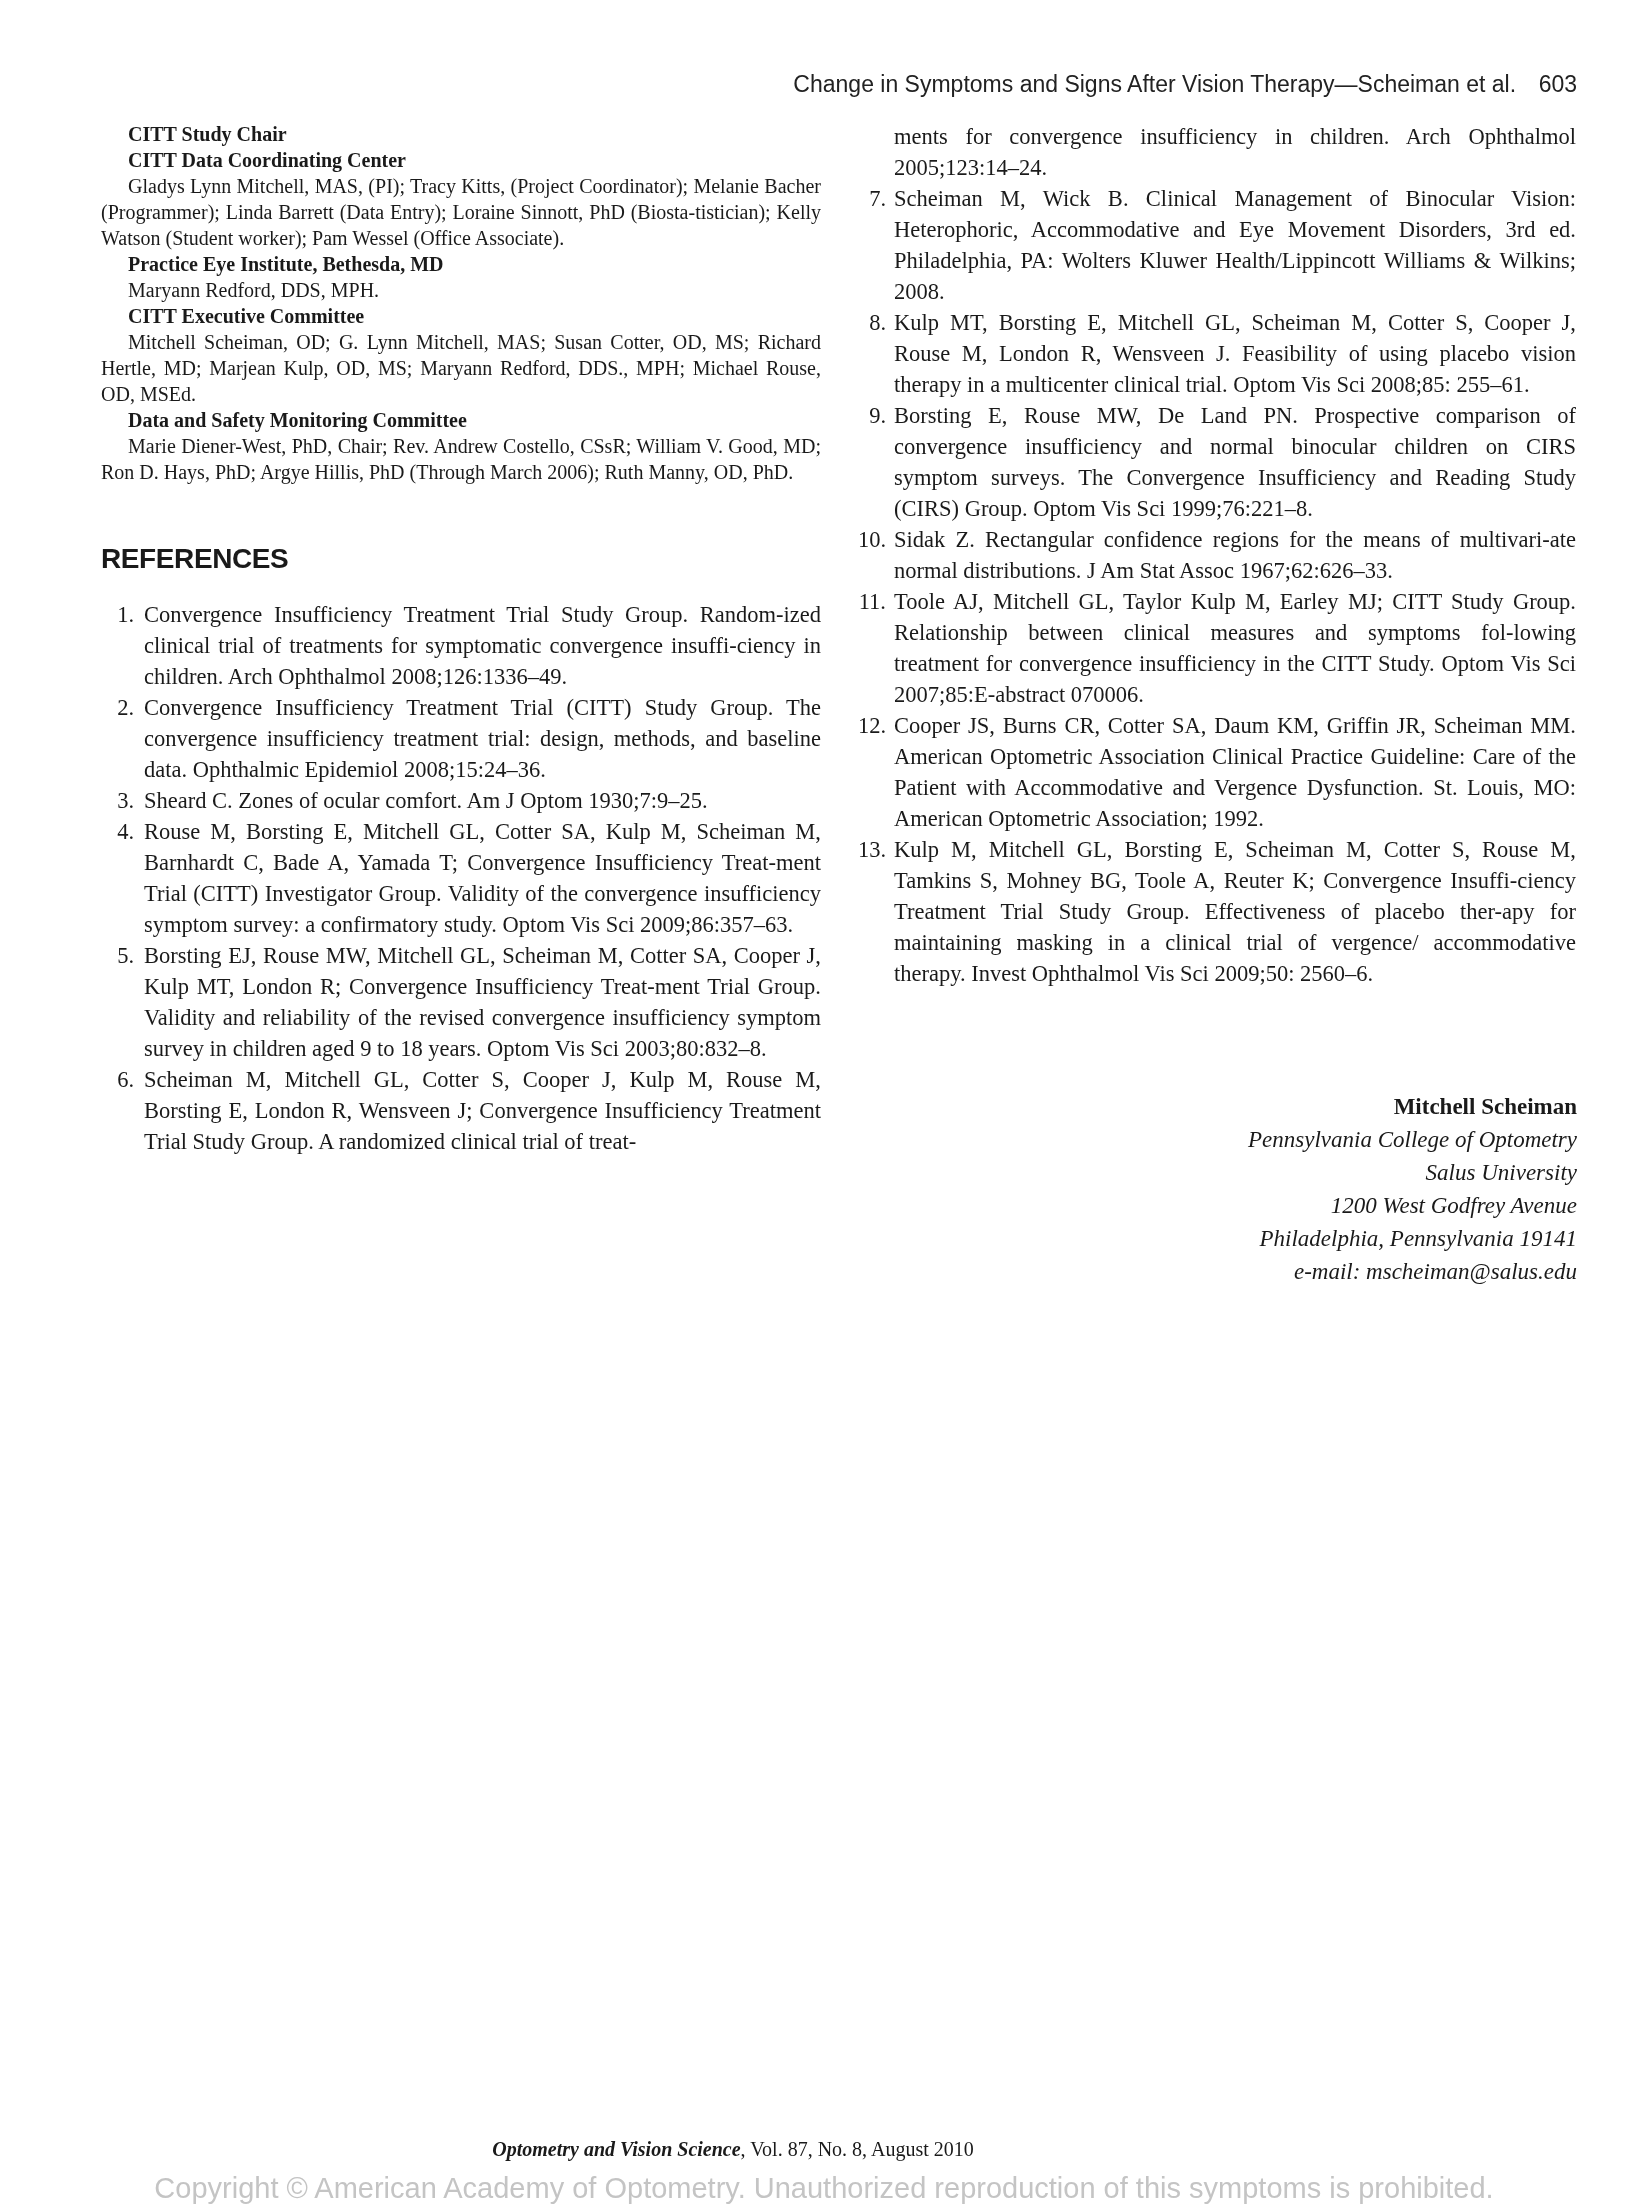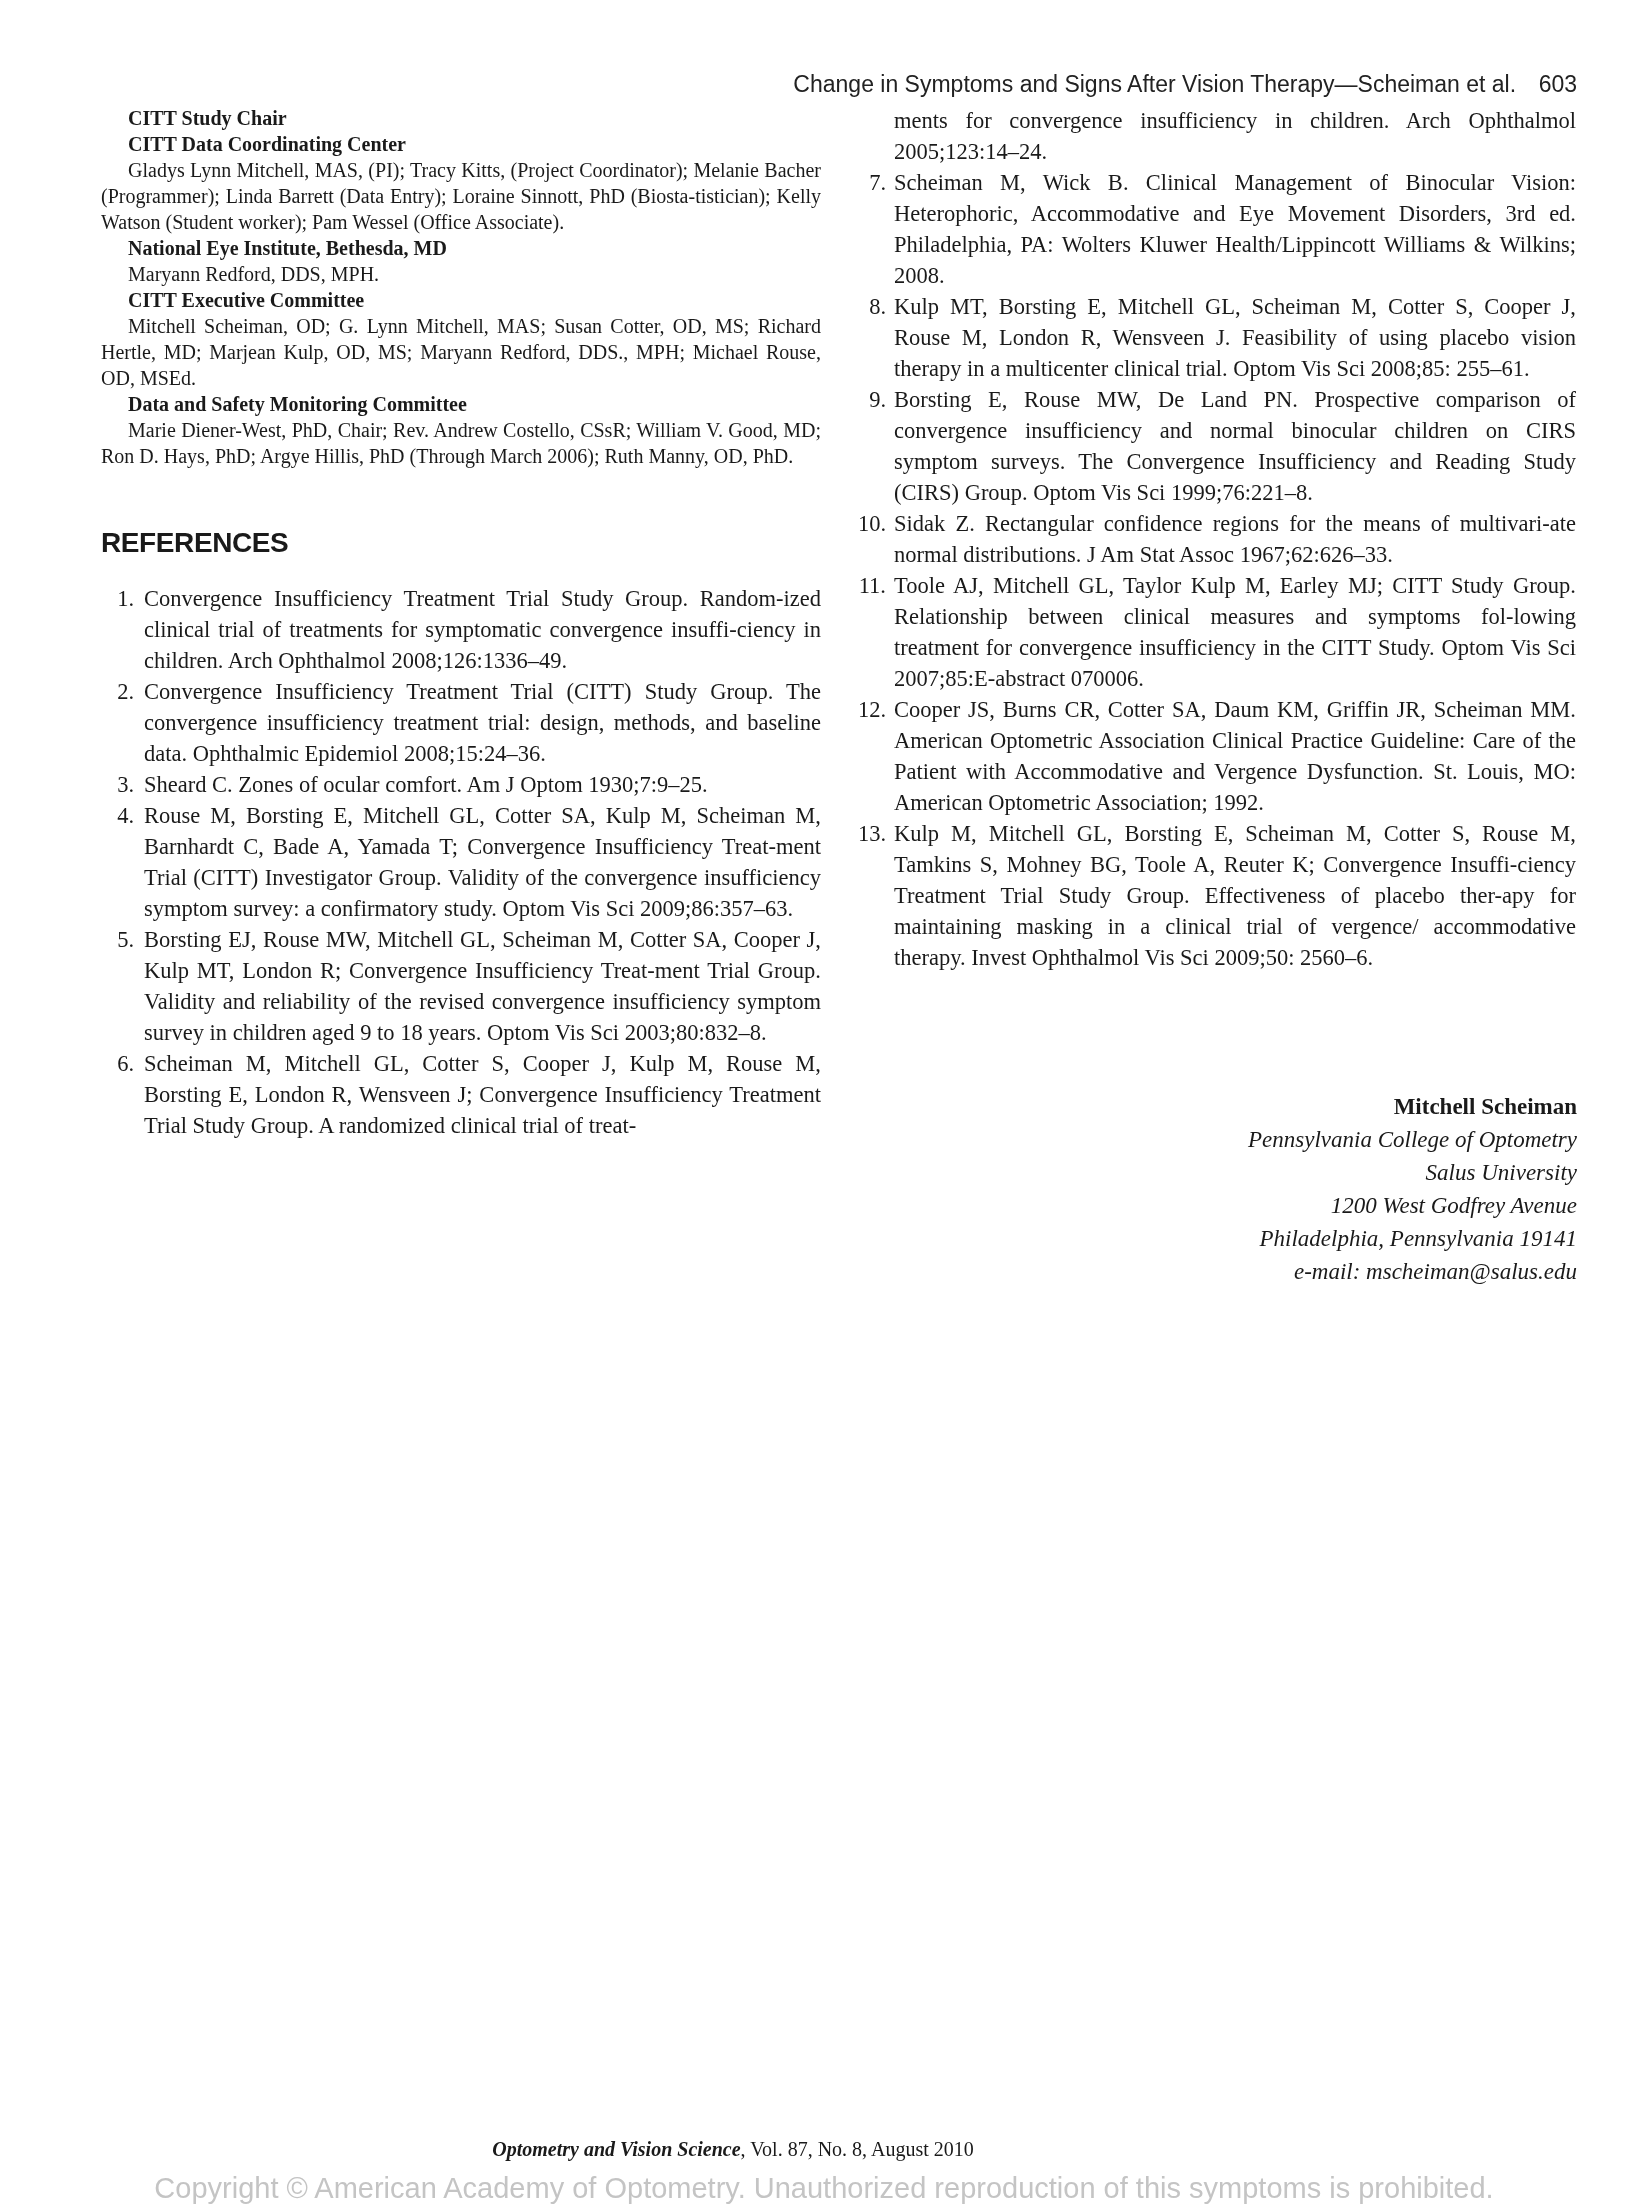--- a/index.html
+++ b/index.html
@@ -1,21 +1,21 @@
 <!DOCTYPE html>
 <html style="font-size:13px"><head>
 <meta charset="utf-8">
 <style>
   html, body { margin:0; padding:0; background:#ffffff; }
   body { width:1648px; height:2205px; position:relative; overflow:hidden;
          font-family:"Liberation Serif", "DejaVu Serif", serif; color:#1a1a1a; }
   .running-head { position:absolute; top:71px; right:71px; font-family:"Liberation Sans", sans-serif;
          font-size:23px; color:#222; letter-spacing:0px;margin-left:8px; }
   .running-head .pg { margin-left:22.5px; }
-  .col { position:absolute; top:105px; }
+  .col { position:absolute; top:121px; }
   .col-left { left:101px; width:720px; }
   .col-right { left:854px; width:722px; }
   .ack-title { font-weight:bold; font-size:20px; line-height:26px; padding-left:27px; }
   .ack-body { font-size:20px; line-height:26px; text-indent:27px; text-align:justify; margin:0; }
   .ref-heading { font-family:"Liberation Sans", sans-serif; font-weight:bold; font-size:28px;
          margin:58px 0 24px 0; letter-spacing:-0.4px; }
   .refs { list-style:none; margin:0; padding:0; }
   .ref { position:relative; padding-left:43px; font-size:22.5px; line-height:31px; text-align:justify; }
   .ref .num { position:absolute; left:0; width:33px; text-align:right; }
   .col-right .ref { padding-left:40px; }
@@ -34,21 +34,21 @@
 
 <div class="running-head">
   <span>Change in Symptoms and Signs After Vision Therapy—Scheiman et al.</span><span class="pg">603</span>
 </div>
 
 <div class="col col-left">
   <section>
     <div class="ack-title">CITT Study Chair</div>
     <div class="ack-title">CITT Data Coordinating Center</div>
     <p class="ack-body">Gladys Lynn Mitchell, MAS, (PI); Tracy Kitts, (Project Coordinator); Melanie Bacher (Programmer); Linda Barrett (Data Entry); Loraine Sinnott, PhD (Biosta-tistician); Kelly Watson (Student worker); Pam Wessel (Office Associate).</p>
-    <div class="ack-title">National Eye Institute, Bethesda, MD</div>
+    <div class="ack-title">Practice Eye Institute, Bethesda, MD</div>
     <p class="ack-body">Maryann Redford, DDS, MPH.</p>
     <div class="ack-title">CITT Executive Committee</div>
     <p class="ack-body">Mitchell Scheiman, OD; G. Lynn Mitchell, MAS; Susan Cotter, OD, MS; Richard Hertle, MD; Marjean Kulp, OD, MS; Maryann Redford, DDS., MPH; Michael Rouse, OD, MSEd.</p>
     <div class="ack-title">Data and Safety Monitoring Committee</div>
     <p class="ack-body">Marie Diener-West, PhD, Chair; Rev. Andrew Costello, CSsR; William V. Good, MD; Ron D. Hays, PhD; Argye Hillis, PhD (Through March 2006); Ruth Manny, OD, PhD.</p>
   </section>
 
   <h2 class="ref-heading">REFERENCES</h2>
 
   <ol class="refs">

